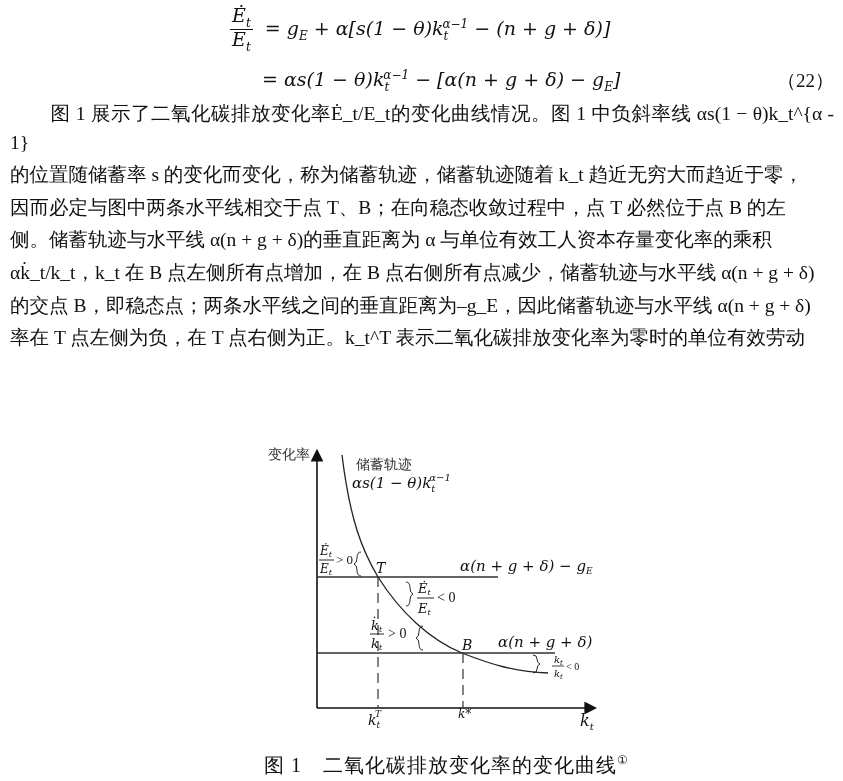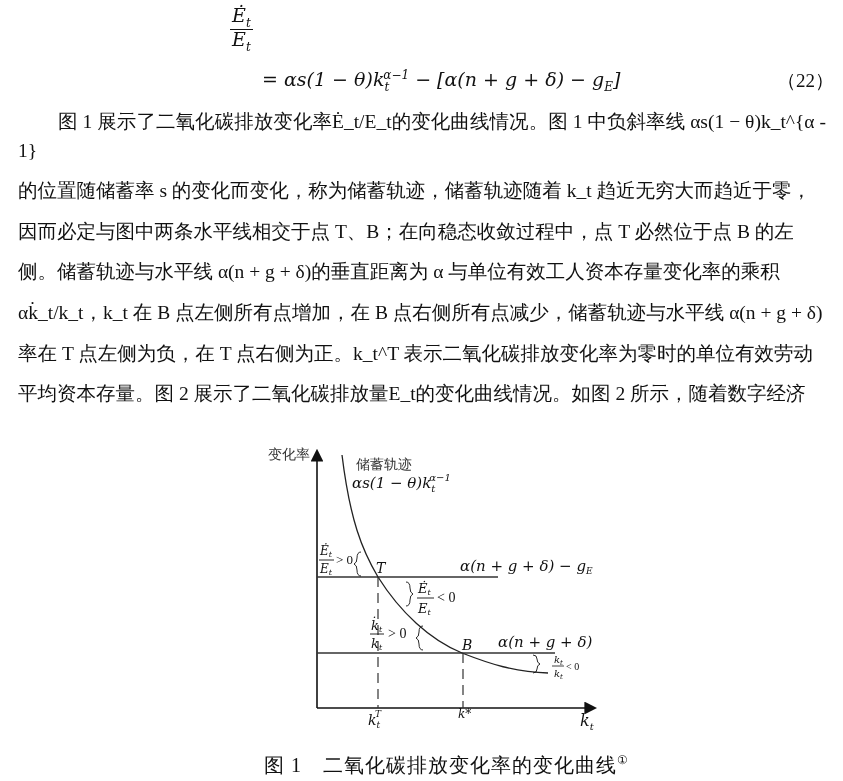--- a/index.html
+++ b/index.html
@@ -6,49 +6,50 @@
   body { width:843px; height:781px; position:relative; overflow:hidden;
          font-family:"Liberation Serif","DejaVu Serif",serif; color:#111; }
   .eq { position:absolute; font-family:"DejaVu Serif","Liberation Serif",serif; font-style:italic; font-size:19px; }
   .frac { display:inline-block; vertical-align:middle; text-align:center; line-height:1.05; }
   .frac .num { display:block; border-bottom:1.2px solid #111; padding:0 2px; }
   .frac .den { display:block; padding:0 2px; }
   .up { font-size:12px; vertical-align:super; }
   .sub { font-size:12px; vertical-align:sub; }
   .eqno { position:absolute; left:777px; top:68px; font-size:19px; font-style:normal; font-family:"Liberation Serif",serif;text-align:center; }
   .para { position:absolute; left:6px; top:96px; width:832px; font-size:19.5px; line-height:28.6px; text-align:justify; }
-  .para p { margin:12px; }
+  .para p { margin:4px; }
   .indent { display:inline-block; width:40px; }
   .fig { position:absolute; left:0; top:440px; width:843px; height:310px; }
   .caption { position:absolute; left:264px; top:752px; font-size:20px; letter-spacing:1px; }
   .caption sup { font-size:12px; }
   .lbl { font-family:"DejaVu Serif",serif; font-style:italic; }
 </style>
 </head>
 <body>
 
 <div class="eq" style="left:230px; top:6px;">
   <span class="frac">
     <span class="num"><span>Ė</span><span class="sub">t</span></span>
     <span class="den"><span>E</span><span class="sub">t</span></span>
   </span>
+  <span style="vertical-align:middle;">&nbsp;= <i>g</i><span class="sub">E</span> + <i>α</i>[<i>s</i>(1 − <i>θ</i>)<i>k</i><span class="sub">t</span><span class="up" style="margin-left:-6px;">α−1</span> − (<i>n</i> + <i>g</i> + <i>δ</i>)]</span>
 </div>
 <div class="eq" style="left:262px; top:68px;">
   <span>= <i>α</i><i>s</i>(1 − <i>θ</i>)<i>k</i><span class="sub">t</span><span class="up" style="margin-left:-6px;">α−1</span> − [<i>α</i>(<i>n</i> + <i>g</i> + <i>δ</i>) − <i>g</i><span class="sub">E</span>]</span>
 </div>
 <div class="eqno">（22）</div>
 
 <div class="para">
   <p><span class="indent"></span><span>图 1 展示了二氧化碳排放变化率Ė_t/E_t的变化曲线情况。图 1 中负斜率线 αs(1 − θ)k_t^{α - 1}</span></p>
   <p>的位置随储蓄率 s 的变化而变化，称为储蓄轨迹，储蓄轨迹随着 k_t 趋近无穷大而趋近于零，</p>
   <p>因而必定与图中两条水平线相交于点 T、B；在向稳态收敛过程中，点 T 必然位于点 B 的左</p>
   <p>侧。储蓄轨迹与水平线 α(n + g + δ)的垂直距离为 α 与单位有效工人资本存量变化率的乘积</p>
   <p>αk̇_t/k_t，k_t 在 B 点左侧所有点增加，在 B 点右侧所有点减少，储蓄轨迹与水平线 α(n + g + δ)</p>
+  <p>的交点 B，即稳态点；两条水平线之间的垂直距离为–g_E，因此储蓄轨迹与水平线 α(n + g + δ)</p>
   <p>率在 T 点左侧为负，在 T 点右侧为正。k_t^T 表示二氧化碳排放变化率为零时的单位有效劳动</p>
-  <p>平均资本存量。图 2 展示了二氧化碳排放量E_t的变化曲线情况。如图 2 所示，随着数字经济</p>
 </div>
 
 <svg class="fig" viewBox="0 440 843 310" width="843" height="310">
   <defs>
     <marker id="arr" markerWidth="8" markerHeight="8" refX="6" refY="4" orient="auto">
       <path d="M0,0 L8,4 L0,8 Z" fill="#111"></path>
     </marker>
   </defs>
 
   <line x1="317" y1="708" x2="317" y2="452" stroke="#111" stroke-width="1.6" marker-end="url(#arr)"></line>

